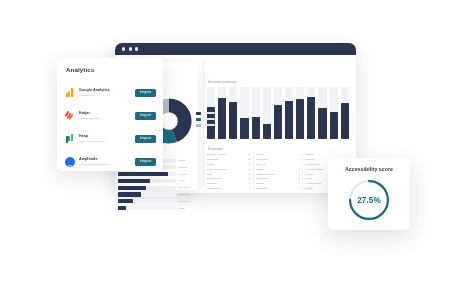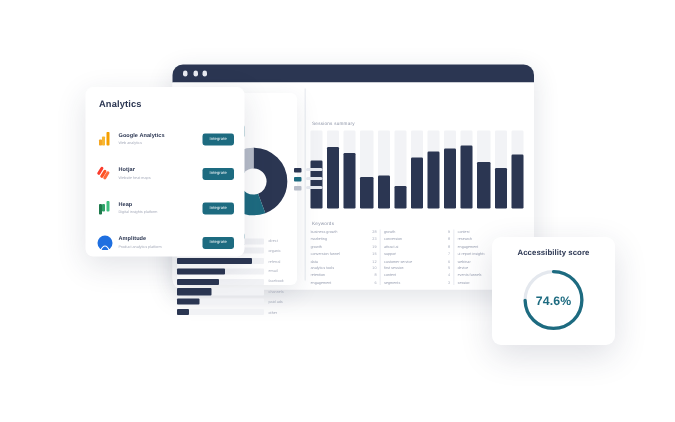--- a/index.html
+++ b/index.html
@@ -771,17 +771,17 @@
       </div>
   </div>
 
   <div id="accessibility-card">
     <div id="acc-title">Accessibility score</div>
     <div id="acc-gauge">
         <svg viewBox="0 0 100 100" width="100%" height="100%" style="position: absolute; left: 0px; top: 0px;">
           <circle cx="50" cy="50" r="43" fill="none" stroke="#e4e8ee" stroke-width="5"></circle>
           <circle cx="50" cy="50" r="43" fill="none" stroke="#1d6b80" stroke-width="5" stroke-linecap="round" stroke-dasharray="201.55201828370676 68.62494992501544" transform="rotate(-90 50 50)"></circle>
         </svg>
-      <div id="acc-value">74.6%</div>
+      <div id="acc-value">27.5%</div>
     </div>
   </div>
 
 </div>
 
 </body></html>

